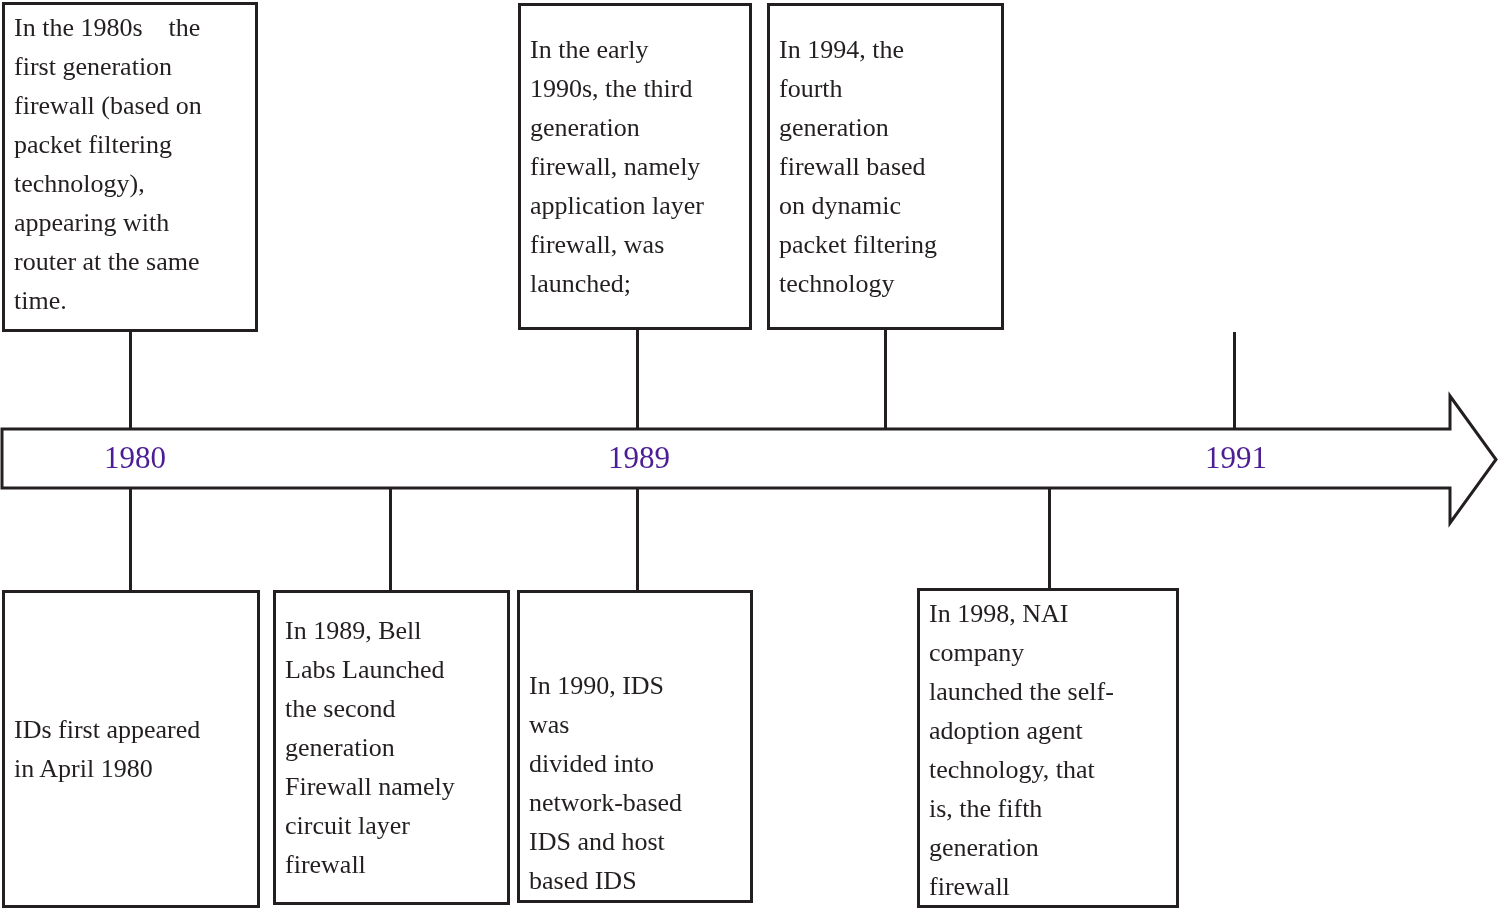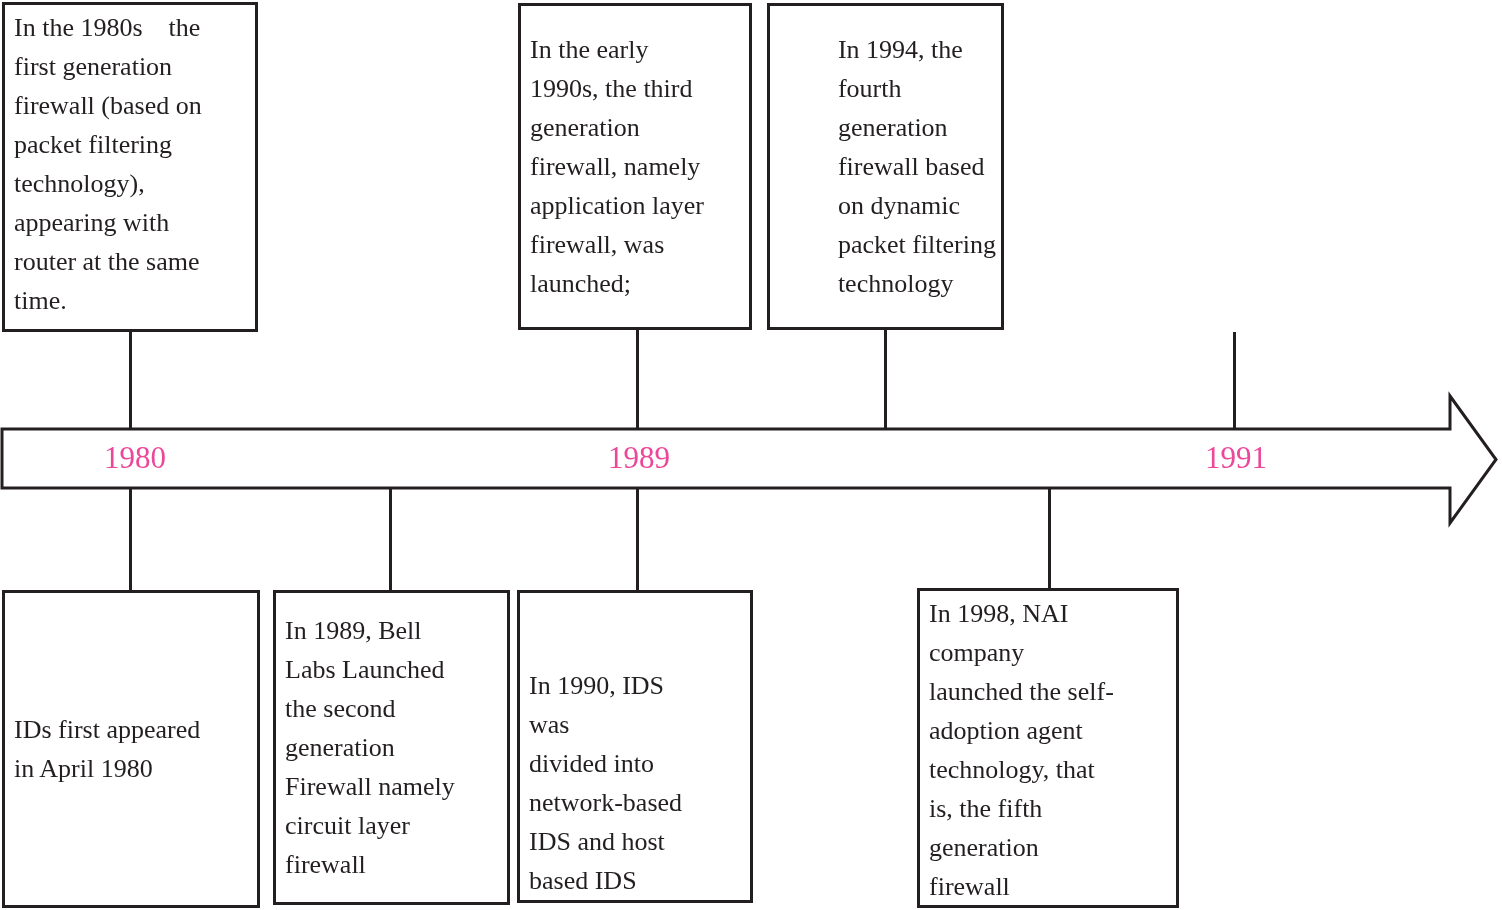--- a/index.html
+++ b/index.html
@@ -44,34 +44,34 @@
     padding: 0 5px 0 9px;
     font-size: 26px;
     line-height: 39px;
     white-space: pre-wrap;
   }
   .v-top    { justify-content: flex-start; padding-top: 3px; }
   .v-center { justify-content: center; }
 
   .tbox1 { left: 2px;    top: 2px;   width: 256px; height: 330px; }
   .tbox2 { left: 518px;  top: 3px;   width: 234px; height: 327px; }
-  .tbox3 { left: 767px;  top: 3px;   width: 237px; height: 327px; align-items: flex-end; }
+  .tbox3 { left: 767px;  top: 3px;   width: 237px; height: 327px; }
   .tbox4 { left: 1096px; top: 3px;   width: 280px; height: 330px; }
   .bbox1 { left: 2px;    top: 590px; width: 258px; height: 318px; }
   .bbox2 { left: 273px;  top: 590px; width: 237px; height: 315px; justify-content: center; }
   .bbox3 { left: 517px;  top: 590px; width: 236px; height: 313px; justify-content: flex-end; }
   .bbox4 { left: 917px;  top: 588px; width: 262px; height: 320px; }
 
   .year-label {
     position: absolute;
     top: 438px;
     transform: translateX(-50%);
     font-size: 31px;
     line-height: 40px;
-    color: #ec4899;
+    color: #4c1d95;
   }
   .y-1980 { left: 135px; }
   .y-1990 { left: 639px; }
   .y-2000 { left: 1236px; }
 </style>
 </head>
 <body>
 
 <div class="canvas">
 

